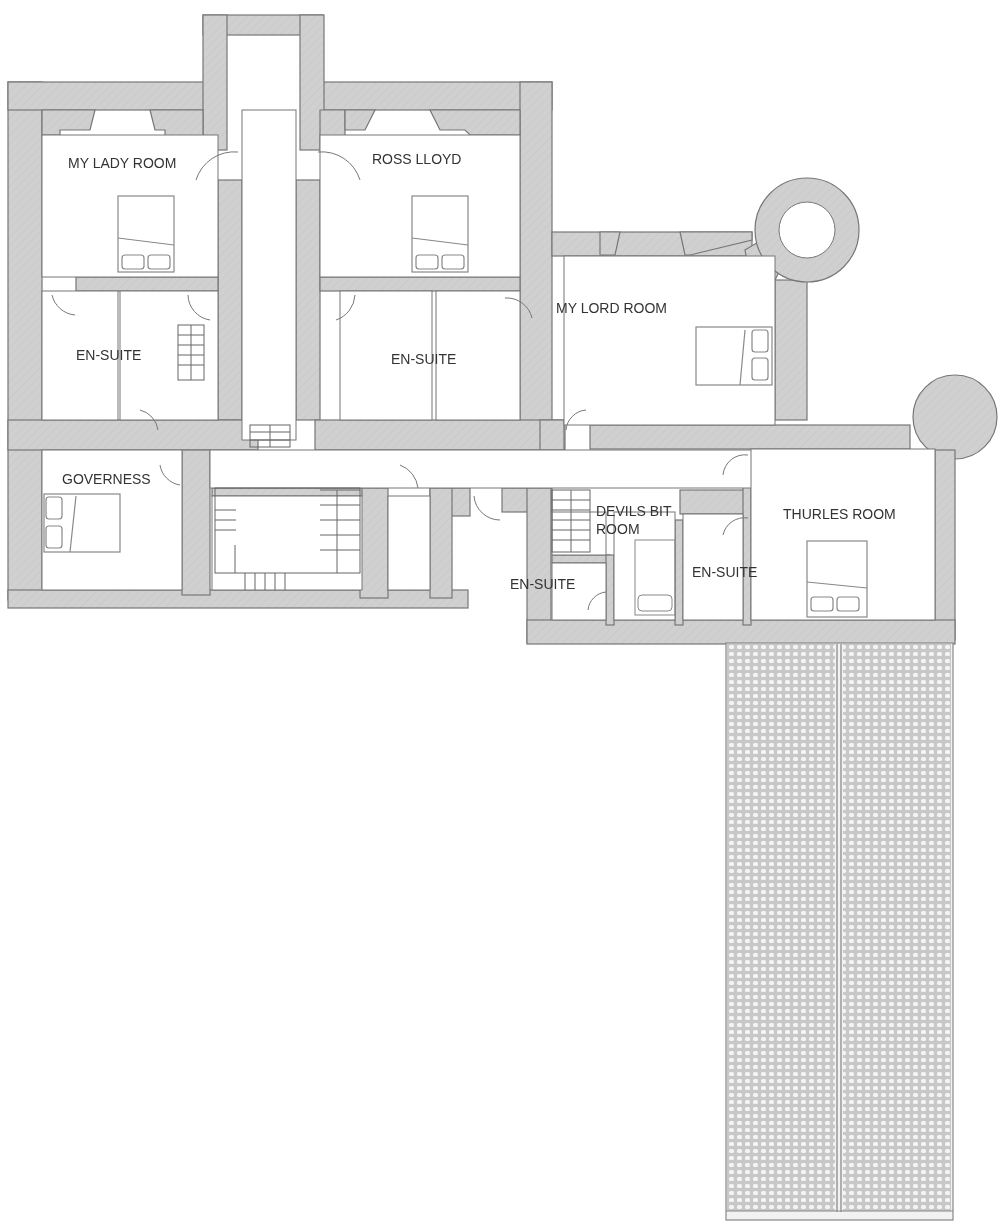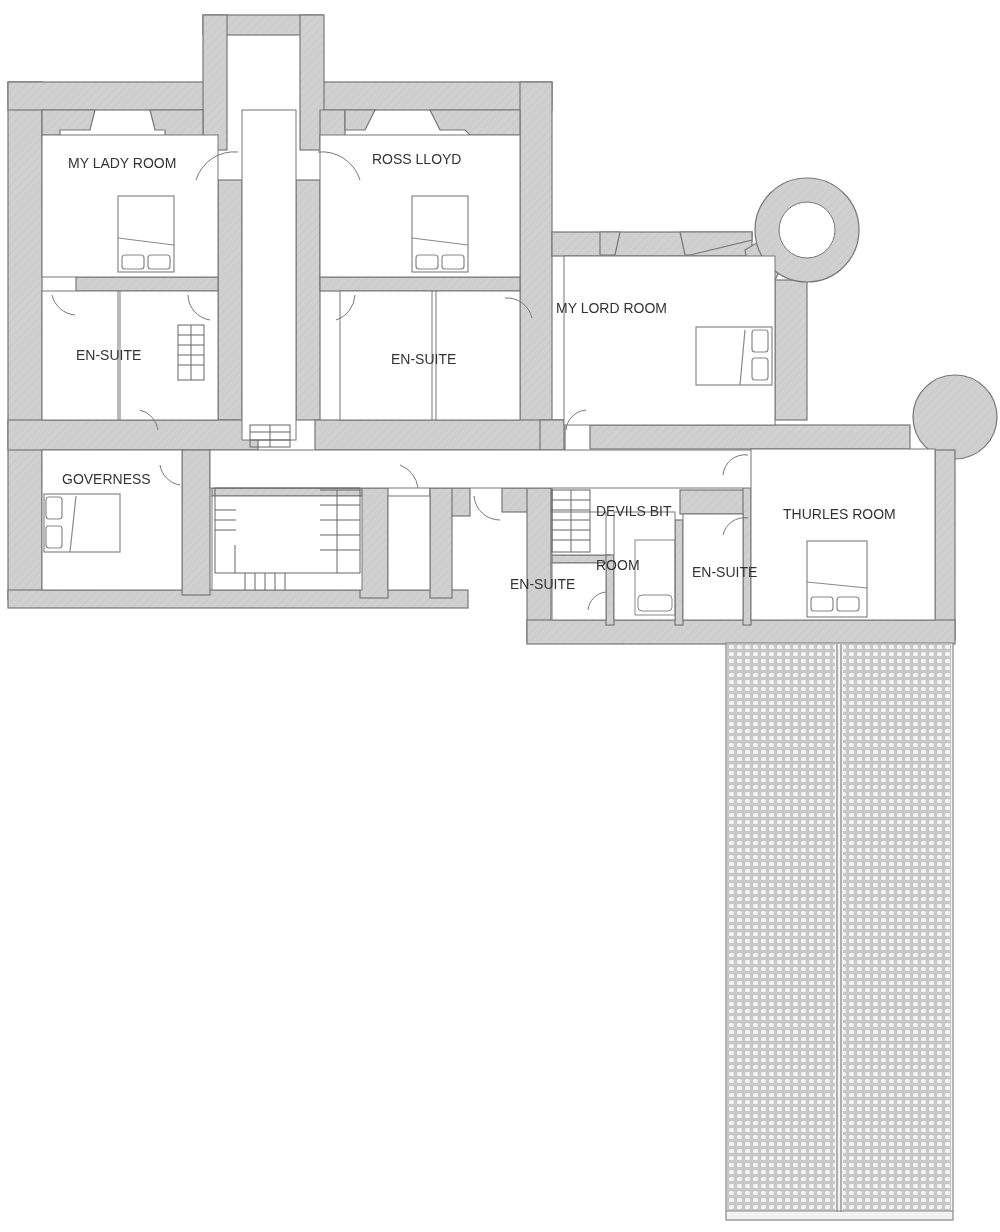--- a/index.html
+++ b/index.html
@@ -194,17 +194,17 @@
   </g>
 </svg>
 
 <div class="label" style="left:68px;top:155px;">MY LADY ROOM</div>
 <div class="label" style="left:372px;top:151px;text-align:right;">ROSS LLOYD</div>
 <div class="label" style="left:556px;top:300px;">MY LORD ROOM</div>
 <div class="label" style="left:76px;top:347px;">EN-SUITE</div>
 <div class="label" style="left:391px;top:351px;">EN-SUITE</div>
 <div class="label" style="left:55px;top:471px;margin-left:7px;">GOVERNESS</div>
 <div class="label" style="left:596px;top:503px;">DEVILS BIT</div>
-<div class="label" style="left:596px;top:521px;margin-top:36px;">ROOM</div>
+<div class="label" style="left:596px;top:521px;">ROOM</div>
 <div class="label" style="left:510px;top:576px;">EN-SUITE</div>
 <div class="label" style="left:692px;top:564px;">EN-SUITE</div>
 <div class="label" style="left:783px;top:506px;text-align:right;">THURLES ROOM</div>
 </div>
 
 </body></html>

